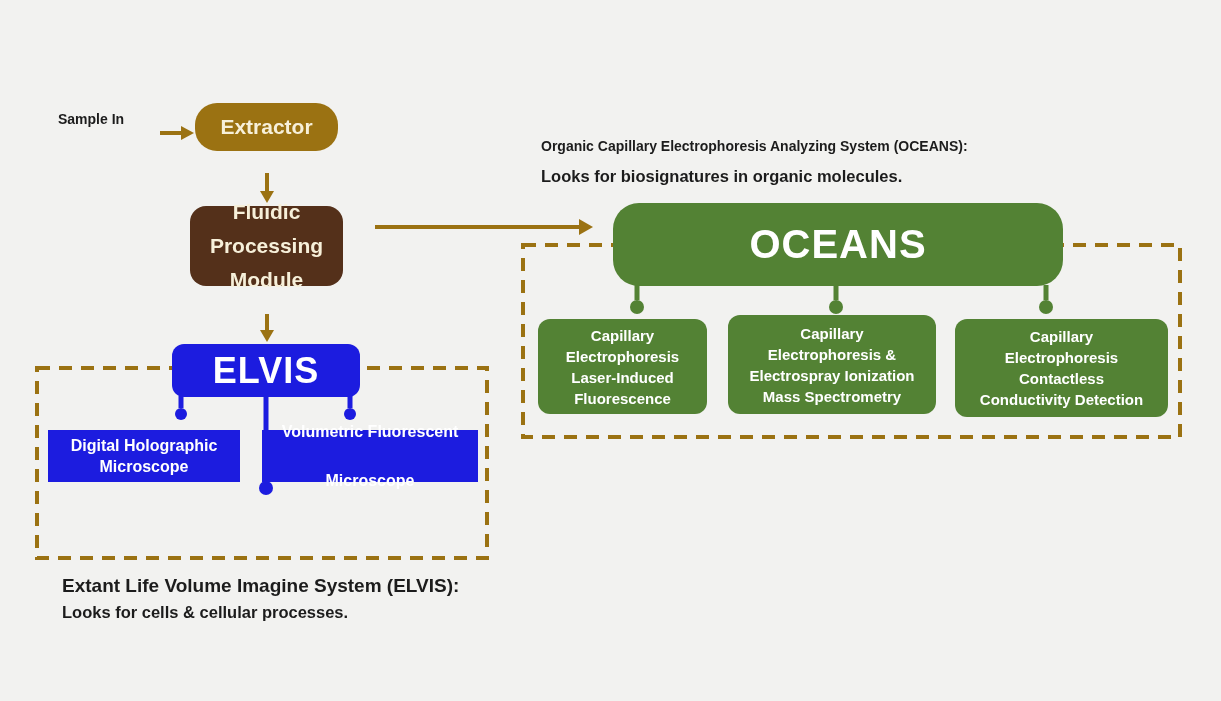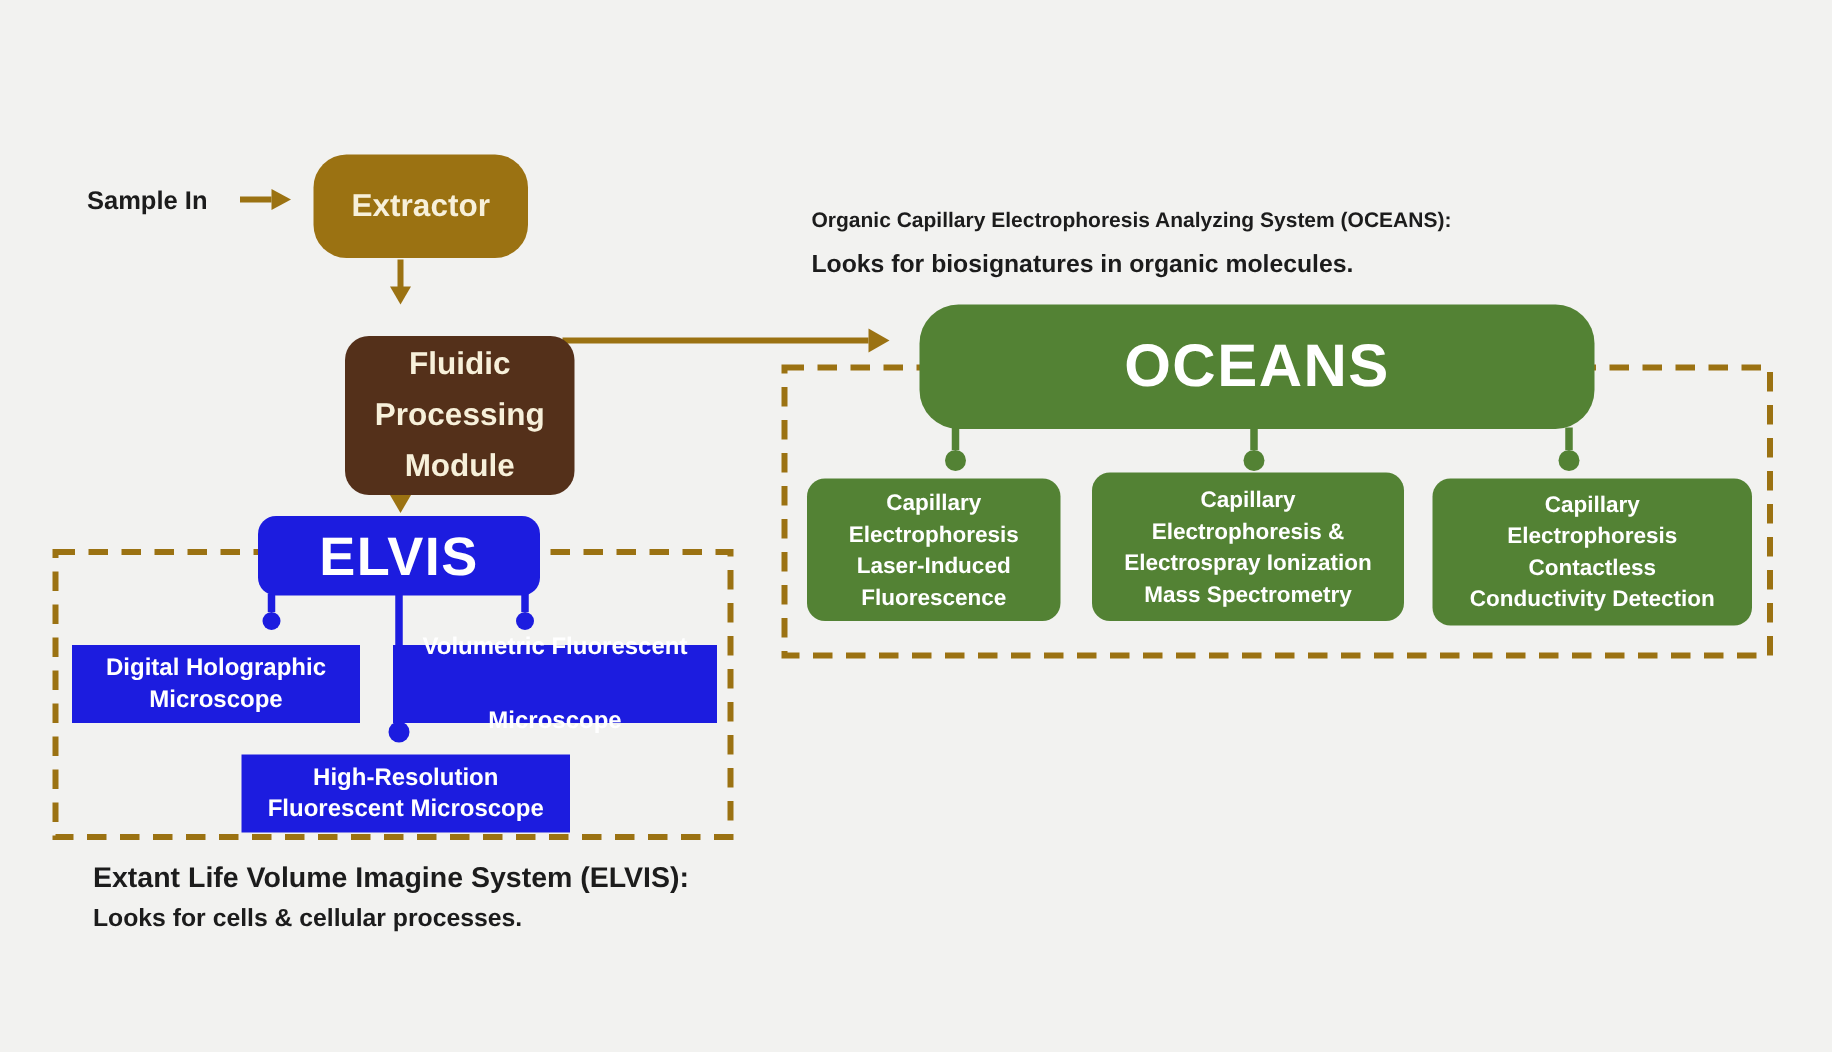--- a/index.html
+++ b/index.html
@@ -23,28 +23,28 @@
   .blue-dot{fill:var(--blue,#1c1cdf);stroke:none;}
   .green-pin{stroke:var(--green,#538234);stroke-width:5;}
   .green-dot{fill:var(--green,#538234);stroke:none;}
 
   .box{
     position:absolute;
     display:flex;flex-direction:column;align-items:center;justify-content:center;
     text-align:center;font-weight:bold;box-sizing:border-box;
   }
   .extractor{
-    left:195px;top:103px;width:143px;height:69px;
+    left:195px;top:103px;width:143px;height:48px;
     background:var(--gold,#9b7212);border-radius:22px;
-    color:var(--cream-text,#f7f0da);font-size:21px;margin-left:14px;
+    color:var(--cream-text,#f7f0da);font-size:21px;
   }
   .fpm{
-    left:190px;top:224px;width:153px;height:106px;
+    left:190px;top:206px;width:153px;height:80px;
     background:var(--brown,#54301a);border-radius:16px;
-    color:var(--cream-text,#f7f0da);font-size:21px;line-height:34px;margin-left:40px;
+    color:var(--cream-text,#f7f0da);font-size:21px;line-height:34px;
   }
   .elvis{
     left:172px;top:344px;width:188px;height:53px;
     background:var(--blue,#1c1cdf);border-radius:12px;
     color:var(--white-text,#fff);font-size:36px;letter-spacing:1px;
   }
   .oceans{
     left:613px;top:203px;width:450px;height:83px;
     background:var(--green,#538234);border-radius:26px;
     color:var(--white-text,#fff);font-size:40px;letter-spacing:1px;
@@ -58,21 +58,21 @@
   .blue-sub.m2{left:161px;top:503px;width:219px;height:52px;}
   .green-sub{
     background:var(--green,#538234);border-radius:12px;
     color:var(--white-text,#fff);font-size:15px;line-height:21px;
   }
   .green-sub.m0{left:538px;top:319px;width:169px;height:95px;}
   .green-sub.m1{left:728px;top:315px;width:208px;height:99px;}
   .green-sub.m2{left:955px;top:319px;width:213px;height:98px;}
 
   .txt{position:absolute;color:var(--black-text,#1c1c1c);font-weight:bold;white-space:nowrap;}
-  .sample-in{left:58px;top:124px;font-size:17px;}
+  .sample-in{left:58px;top:111px;font-size:14px;}
   .oceans-h1{left:541px;top:138px;font-size:14px;}
   .oceans-h2{left:541px;top:167px;font-size:16.5px;}
   .elvis-c1{left:62px;top:575px;font-size:19px;text-align:right;}
   .elvis-c2{left:62px;top:603px;font-size:16.5px;}
 </style>
 </head>
 <body>
 
 <div class="canvas">
 
@@ -137,24 +137,20 @@
   </div>
 
   <div class="box blue-sub m0">
     <span>Digital Holographic</span>
     <span>Microscope</span>
   </div>
   <div class="box blue-sub m1">
     <span>Volumetric Fluorescent</span>
     <span>Microscope</span>
   </div>
-  <div class="box blue-sub m2">
-    <span>High-Resolution</span>
-    <span>Fluorescent Microscope</span>
-  </div>
 
   <div class="txt elvis-c1">Extant Life Volume Imagine System (ELVIS):</div>
   <div class="txt elvis-c2">Looks for cells &amp; cellular processes.</div>
 
   <div class="txt oceans-h1">Organic Capillary Electrophoresis Analyzing System (OCEANS):</div>
   <div class="txt oceans-h2">Looks for biosignatures in organic molecules.</div>
 
   <div class="box oceans">
     <span>OCEANS</span>
   </div>

